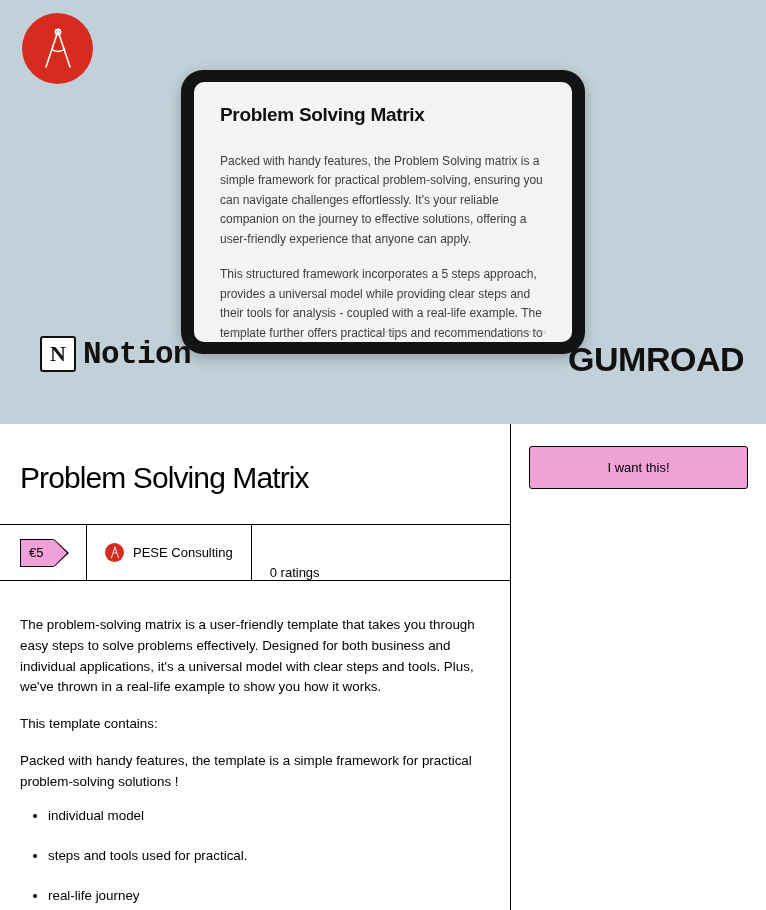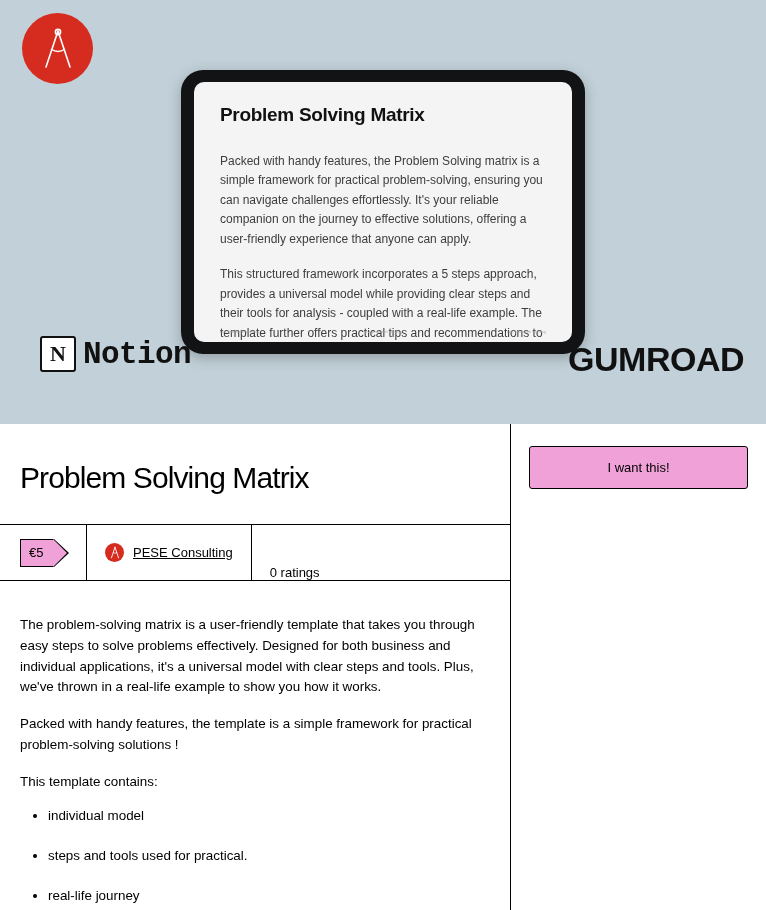--- a/index.html
+++ b/index.html
@@ -222,21 +222,20 @@
     height: 19px;
     border-radius: 50%;
     background: #d62b1f;
     display: flex;
     align-items: center;
     justify-content: center;
     flex: none;
   }
   .seller-name {
     font-size: 13px;
-    text-decoration: underline;
     color: #000;
   }
   .ratings-cell {
     display: flex;
     align-items: flex-end;
     padding: 0 18px;
     border-left: 1px solid #000;
     font-size: 13px;
     color: #000;
     flex: 1;
@@ -323,22 +322,22 @@
         </span>
         <span class="seller-name">PESE Consulting</span>
       </div>
       <div class="ratings-cell">
         <span>0 ratings</span>
       </div>
     </div>
 
     <div class="description">
       <p>The problem-solving matrix is a user-friendly template that takes you through easy steps to solve problems effectively. Designed for both business and individual applications, it's a universal model with clear steps and tools. Plus, we've thrown in a real-life example to show you how it works.</p>
+      <p>This template contains:</p>
       <p>Packed with handy features, the template is a simple framework for practical problem-solving solutions !</p>
-      <p>This template contains:</p>
       <ul>
         <li>individual model</li>
         <li>steps and tools used for practical.</li>
         <li>real-life journey</li>
         <li>tips</li>
 
       </ul>
     </div>
   </div>
 

